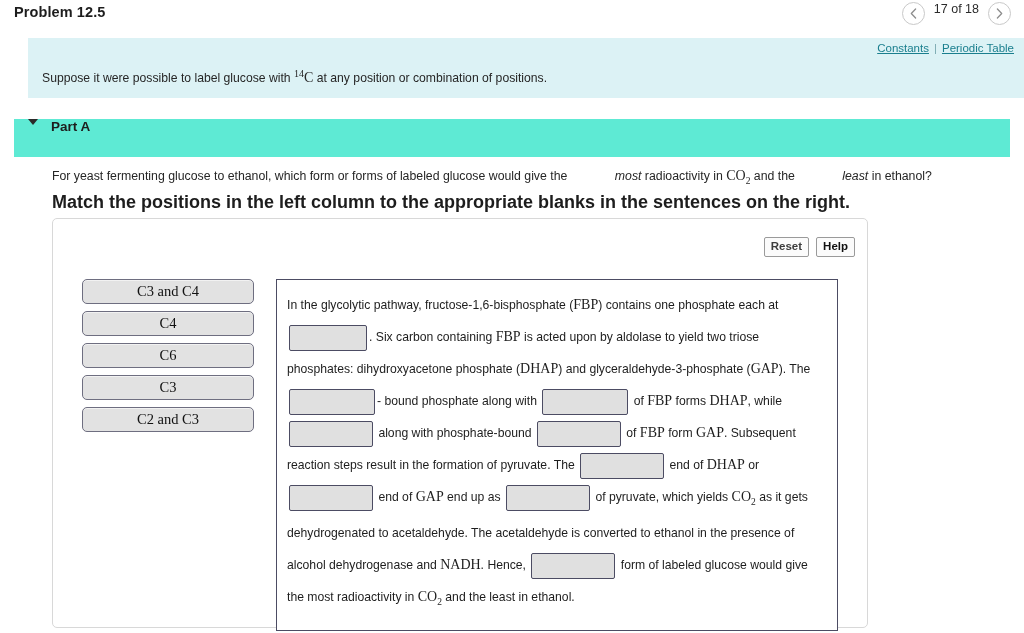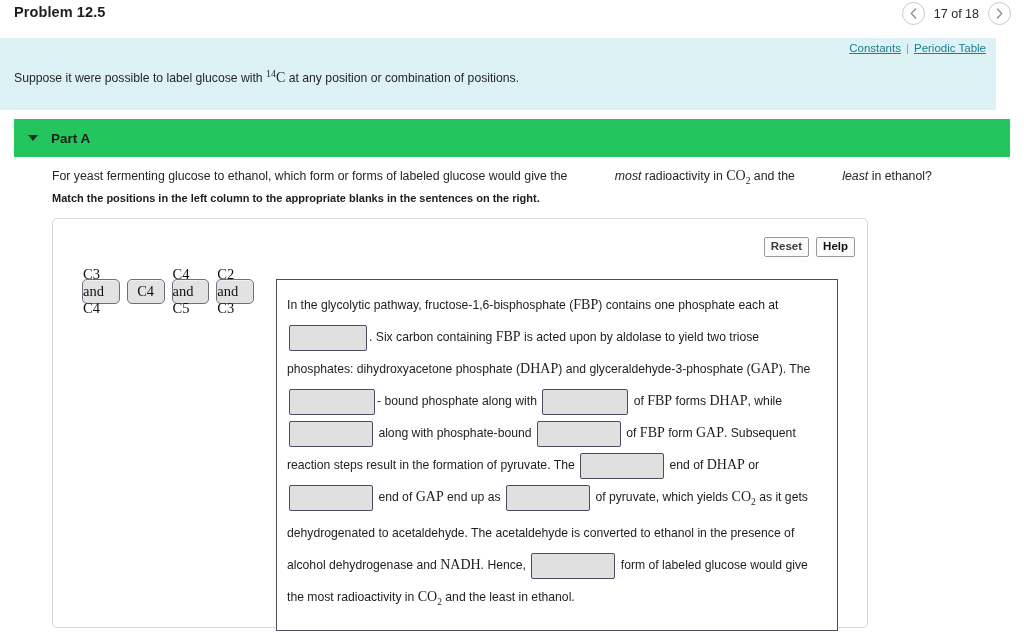--- a/index.html
+++ b/index.html
@@ -18,58 +18,58 @@
     width: 1024px; height: 33px;
   }
   .problem-title {
     position: absolute; left: 14px; top: 4px;
     font-size: 14.5px; font-weight: bold; color: #1d1d1d;
     letter-spacing: 0.1px;
     text-align: right;
   }
   .pager {
     position: absolute; right: 13px; top: 2px;
-    display: flex; align-items: center; gap: 9px;
+    display: flex; align-items: flex-start; gap: 9px;
   }
   .pager-btn {
     width: 23px; height: 23px; border-radius: 50%;
     border: 1px solid #c9c9c9; background: #ffffff;
     display: flex; align-items: center; justify-content: center;
     color: #8d8d8d; font-size: 11px; line-height: 1;
     cursor: pointer; padding: 0;
   }
   .pager-label {
     font-size: 12.5px; color: #2b2b2b; white-space: nowrap;
   }
 
   
   .banner {
-    position: absolute; left: 0; top: 38px;
-    width: 996px; height: 72px;
+    position: absolute; left: 28px; top: 38px;
+    width: 996px; height: 60px;
     background: #dcf2f5;
   }
   .banner-links {
     position: absolute; right: 10px; top: 4px;
     font-size: 11.5px; white-space: nowrap;
   }
   .banner-links a {
     color: #1a7f8e; text-decoration: underline; cursor: pointer;
   }
   .banner-links .sep { color: #7aa9b0; margin: 0 5px; }
   .banner-text {
     position: absolute; left: 14px; top: 30px;
     font-size: 12.2px; color: #262626;
   }
 
   
   .part-bar {
     position: absolute; left: 14px; top: 119px;
     width: 996px; height: 38px;
-    background: #22c55e;
-    display: flex; align-items: center;
+    background: #5eead4;
+    display: flex; 
   }
   .caret {
     margin-left: 14px; margin-right: 13px;
     width: 0; height: 0;
     border-left: 5.5px solid transparent;
     border-right: 5.5px solid transparent;
     border-top: 6.5px solid #2a2a2a;
     cursor: pointer;
   }
   .part-label {
@@ -77,21 +77,21 @@
   }
 
   
   .q-line {
     position: absolute; left: 52px; top: 168px;
     font-size: 12.3px; color: #262626;
   }
   .q-line em { font-style: italic; margin-left: 44px; }
   .q-bold {
     position: absolute; left: 52px; top: 192px;
-    font-size: 11px; font-weight: bold; color: #1d1d1d;
+    font-size: 18px; font-weight: bold; color: #1d1d1d;
   }
 
   
   .mth {
     font-family: "Liberation Serif", serif;
     font-size: 14px;
   }
   .mth sub { font-size: 9.5px; }
   .sup14 {
     font-family: "Liberation Serif", serif;
@@ -116,21 +116,21 @@
     font-size: 11.5px; font-weight: bold; color: #3d3d3d;
     padding: 2px 6px 3px 6px; cursor: pointer;
     line-height: 1.1;
   }
   .tool-btn.help { color: #111111; }
 
   
   .tiles {
     position: absolute; left: 29px; top: 60px;
     width: 172px;
-    display: flex; flex-direction: row; gap: 7px;
+    display: flex; flex-direction: column; gap: 7px;
   }
   .tile {
     height: 25px; width: 172px;
     background: #e2e2e2;
     border: 1px solid #6e6e80;
     border-radius: 5px;
     display: flex; align-items: center; justify-content: center;
     font-family: "Liberation Serif", serif;
     font-size: 14.5px; color: #111111;
     cursor: move;
@@ -199,20 +199,21 @@
 <div class="answer-box">
 
   <div class="tool-row">
     <button class="tool-btn">Reset</button>
     <button class="tool-btn help">Help</button>
   </div>
 
   <div class="tiles">
     <div class="tile">C3 and C4</div>
     <div class="tile">C4</div>
-    <div class="tile">C4 and C5</div>
+    <div class="tile">C6</div>
+    <div class="tile">C3</div>
     <div class="tile">C2 and C3</div>
   </div>
 
   <div class="sentence-panel"><span>In the glycolytic pathway, fructose-1,6-bisphosphate (</span><span class="mth">FBP</span><span>) contains one phosphate each at</span>
 <span class="blank"></span><span>. Six carbon containing </span><span class="mth">FBP</span><span> is acted upon by aldolase to yield two triose phosphates: dihydroxyacetone phosphate (</span><span class="mth">DHAP</span><span>) and glyceraldehyde-3-phosphate (</span><span class="mth">GAP</span><span>). The </span><span class="blank w86"></span><span>- bound phosphate along with </span><span class="blank w86"></span><span> of </span><span class="mth">FBP</span><span> forms </span><span class="mth">DHAP</span><span>, while </span><span class="blank w84"></span><span> along with phosphate-bound </span><span class="blank w84"></span><span> of </span><span class="mth">FBP</span><span> form </span><span class="mth">GAP</span><span>. Subsequent reaction steps result in the formation of pyruvate. The </span><span class="blank w84"></span><span> end of </span><span class="mth">DHAP</span><span> or </span><span class="blank w84"></span><span> end of </span><span class="mth">GAP</span><span> end up as </span><span class="blank w84"></span><span> of pyruvate, which yields </span><span class="mth"><span>CO</span><sub>2</sub></span><span> as it gets dehydrogenated to acetaldehyde. The acetaldehyde is converted to ethanol in the presence of alcohol dehydrogenase and </span><span class="mth">NADH</span><span>. Hence, </span><span class="blank w84"></span><span> form of labeled glucose would give the most radioactivity in </span><span class="mth"><span>CO</span><sub>2</sub></span><span> and the least in ethanol.</span></div>
 
 </div>
 
 </body></html>

